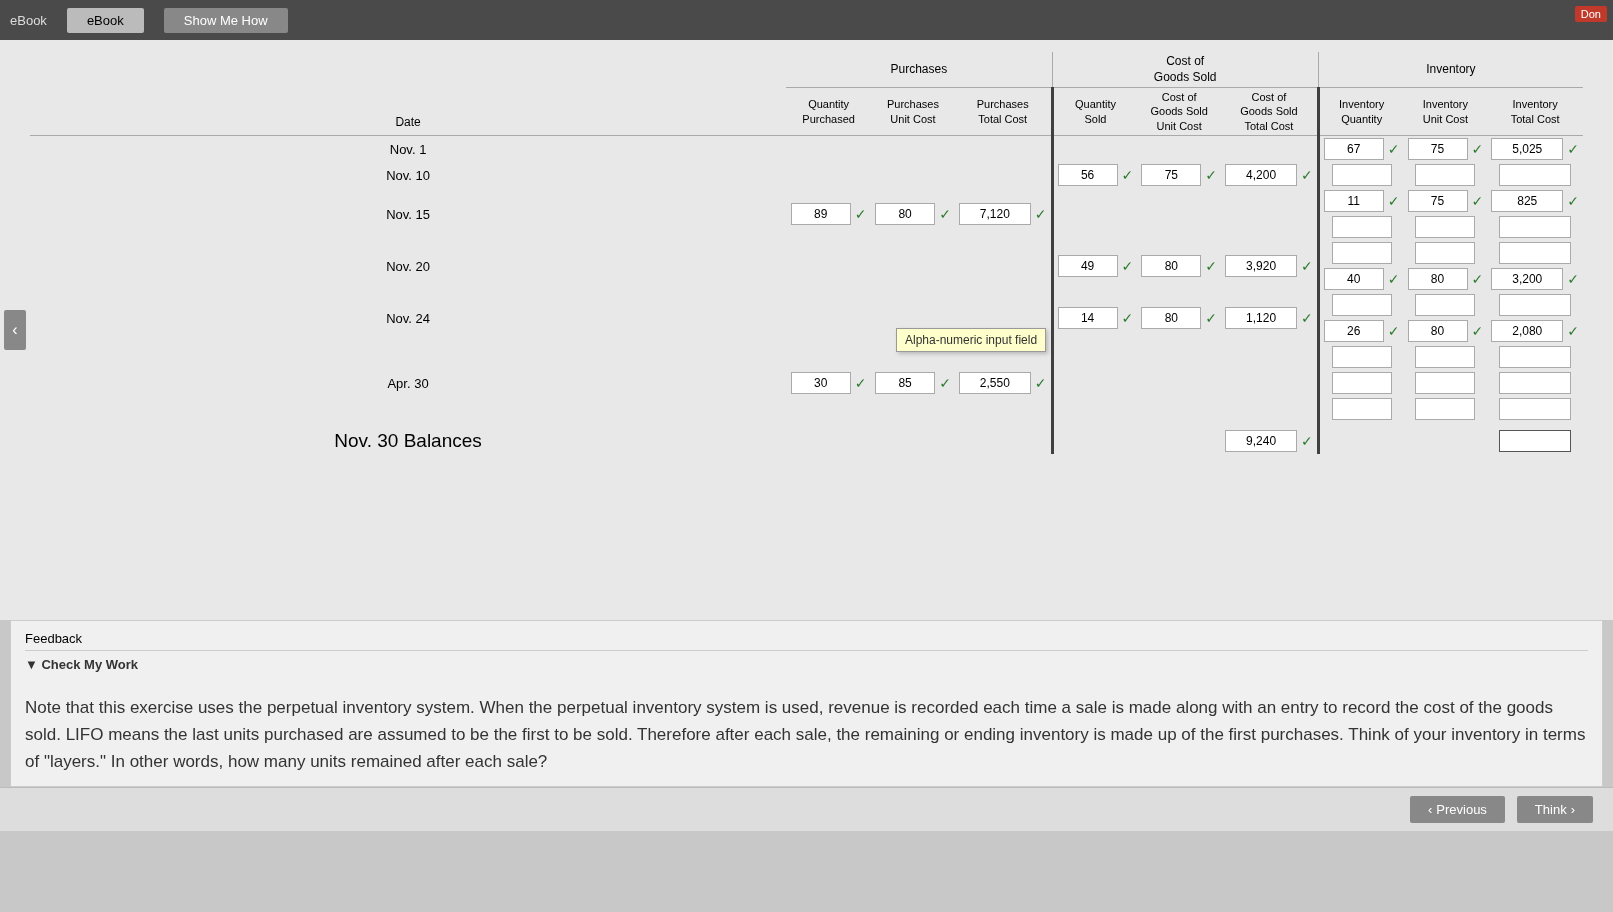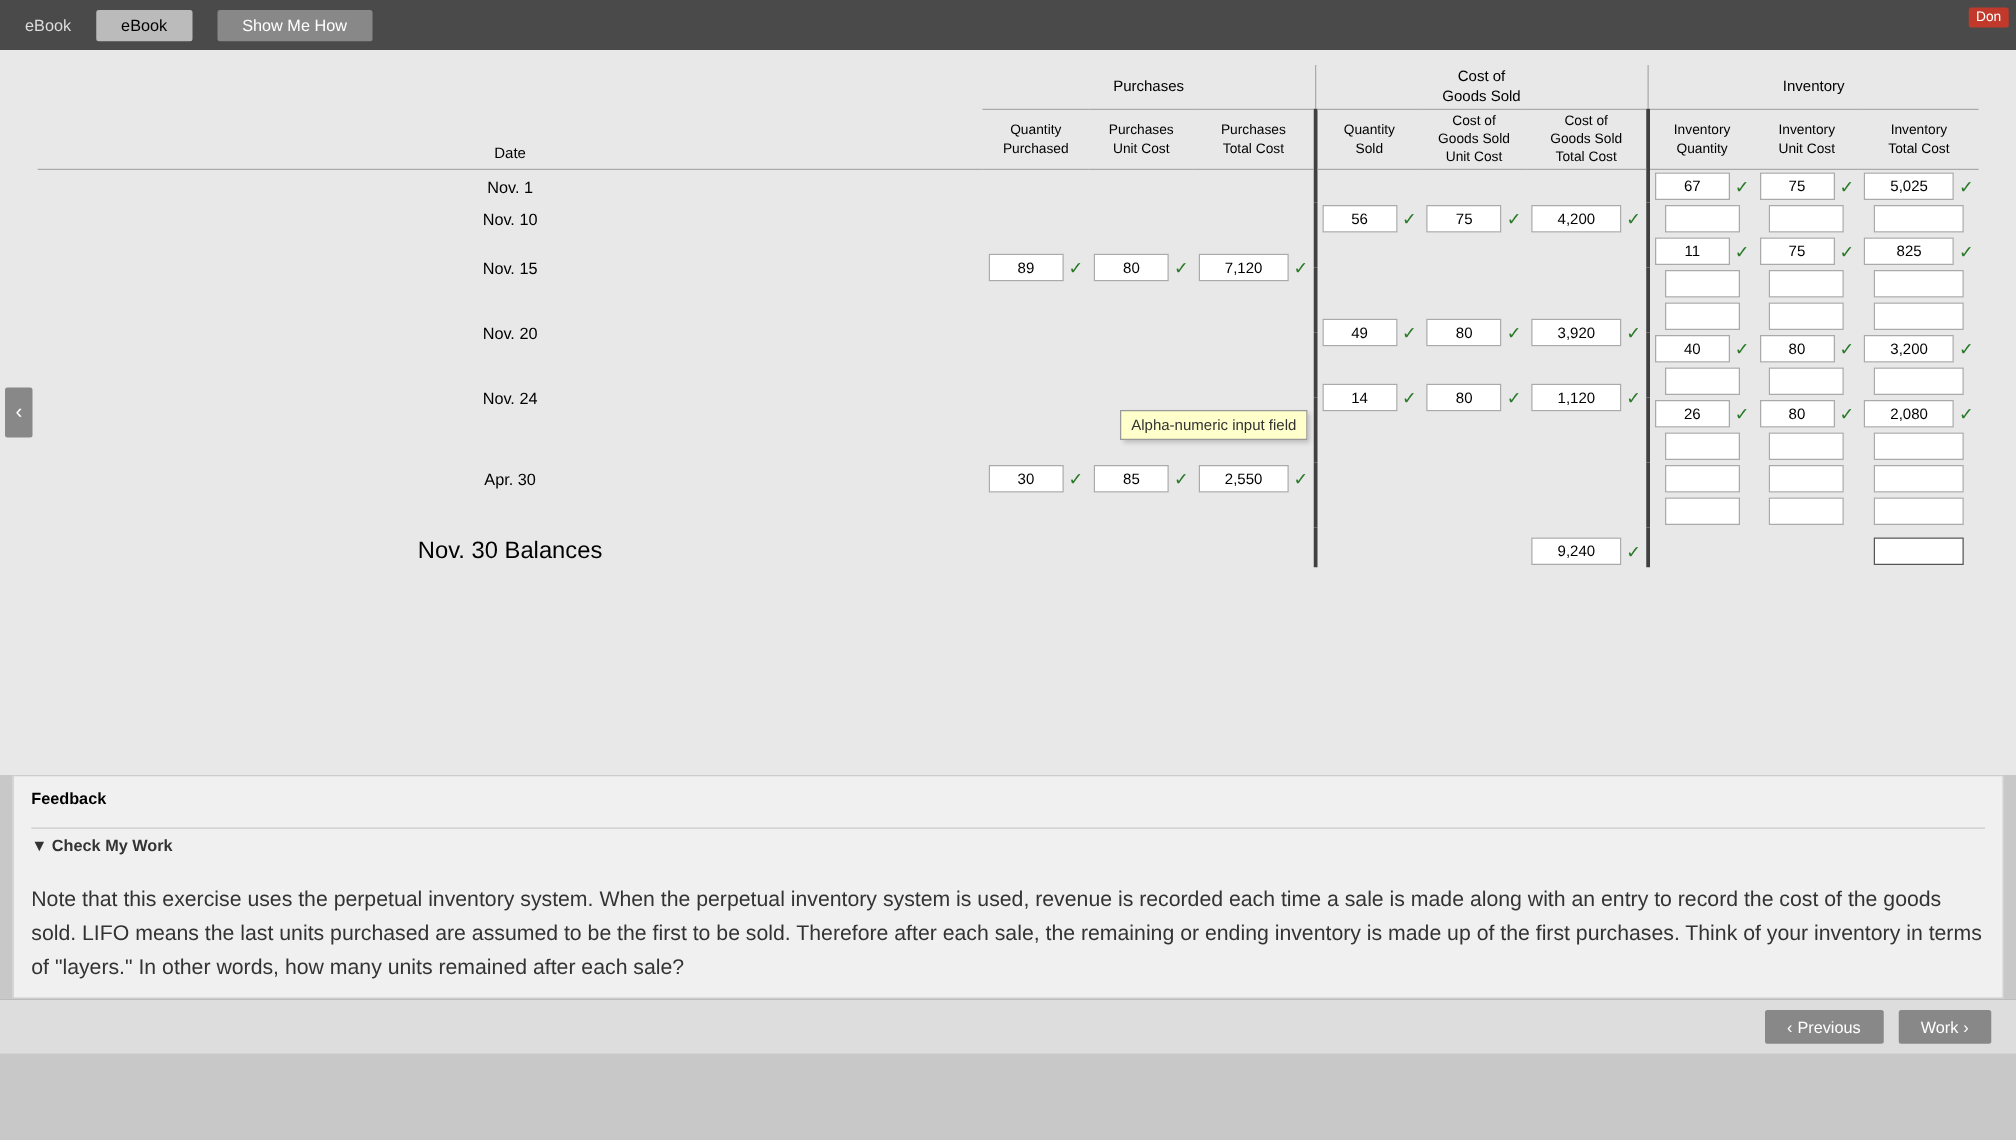--- a/index.html
+++ b/index.html
@@ -8,21 +8,21 @@
       font-size: 13px;
       background: #c8c8c8;
       color: #000;
     }
 
     .top-bar {
       display: flex;
       align-items: center;
       background: #4a4a4a;
       height: 40px;
-      padding: 0 20px;
+      padding: 0 10px;
       gap: 20px;
     }
     .top-bar-tab {
       background: #888;
       color: #fff;
       border: none;
       padding: 5px 20px;
       font-size: 13px;
       cursor: pointer;
       border-radius: 2px;
@@ -121,25 +121,25 @@
     }
 
     .feedback-section {
       background: #f0f0f0;
       border: 1px solid #ccc;
       margin: 0 10px;
       padding: 10px 14px;
     }
 
     .feedback-title {
-      font-weight: bold;
+      font-weight: normal;
       font-size: 13px;
       margin-bottom: 6px;
       border-bottom: 1px solid #ccc;
-      padding-bottom: 16px;
+      padding-bottom: 4px;
     }
 
     .check-my-work {
       font-weight: bold;
       font-size: 13px;
       margin-bottom: 22px;
       color: #333;
     }
 
     .feedback-text {
@@ -617,16 +617,16 @@
   <div class="check-my-work">▼ Check My Work</div>
   <div class="feedback-text">Note that this exercise uses the perpetual inventory system. When the perpetual inventory system is used, revenue is recorded each time a sale is made along with an entry to record the cost of the goods sold. LIFO means the last units purchased are assumed to be the first to be sold. Therefore after each sale, the remaining or ending inventory is made up of the first purchases. Think of your inventory in terms of "layers." In other words, how many units remained after each sale?</div>
 </div>
 
 <div class="bottom-bar">
   <button class="nav-btn">
     <span>‹</span>
     <span>Previous</span>
   </button>
   <button class="nav-btn">
-    <span>Work</span>
+    <span>Think</span>
     <span>›</span>
   </button>
 </div>
 
 </body></html>

